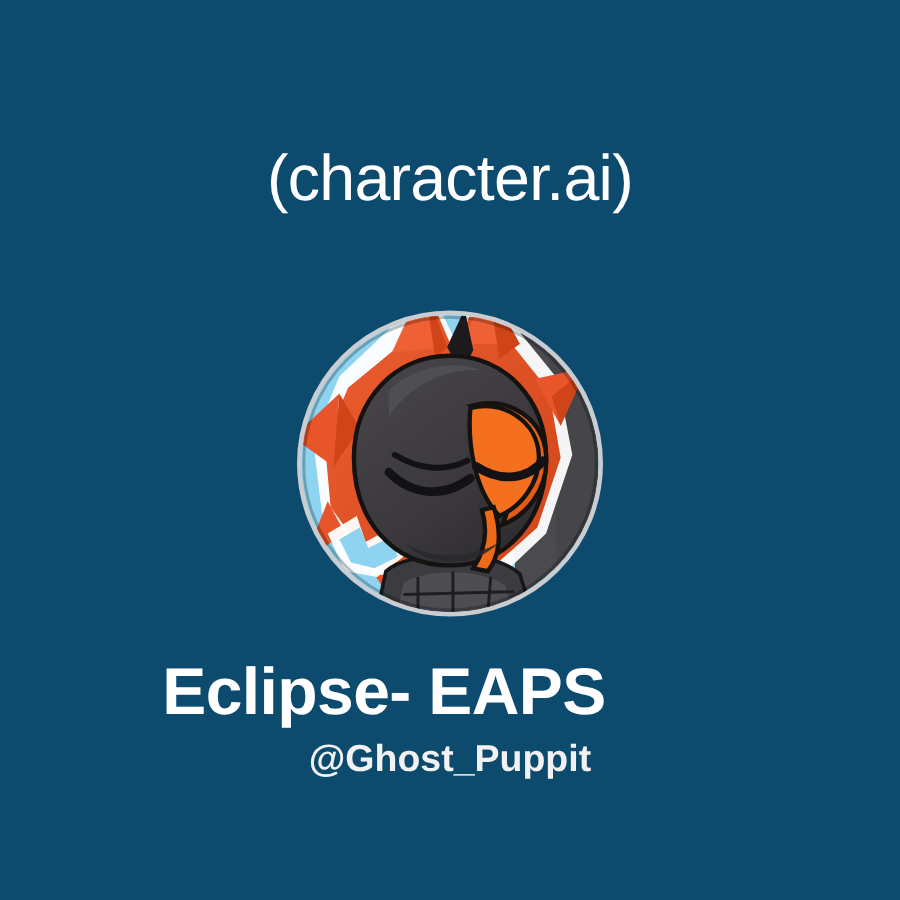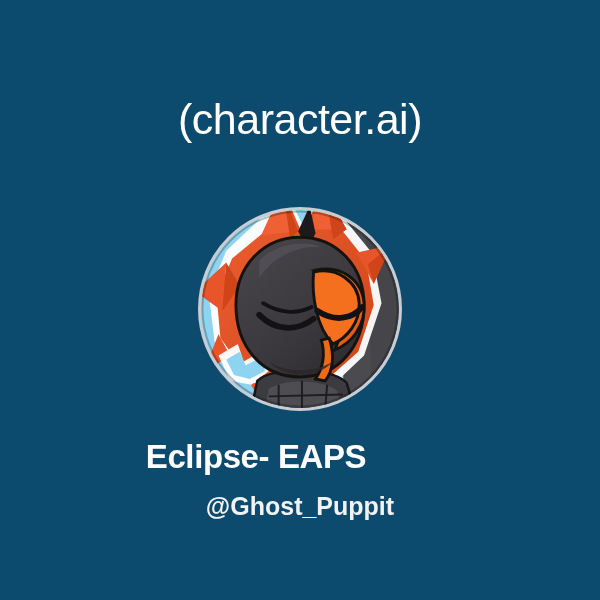--- a/index.html
+++ b/index.html
@@ -52,21 +52,21 @@
     width: 100%;
     height: 100%;
   }
   .char-name {
     position: absolute;
     top: 440px;
     left: 0;
     width: 512px;
     text-align: center;
     color: #ffffff;
-    font-size: 33px;
+    font-size: 44px;
     font-weight: 700;
     letter-spacing: -0.4px;
     line-height: 1;
   }
   .char-handle {
     position: absolute;
     top: 494px;
     left: 0;
     width: 600px;
     text-align: center;

